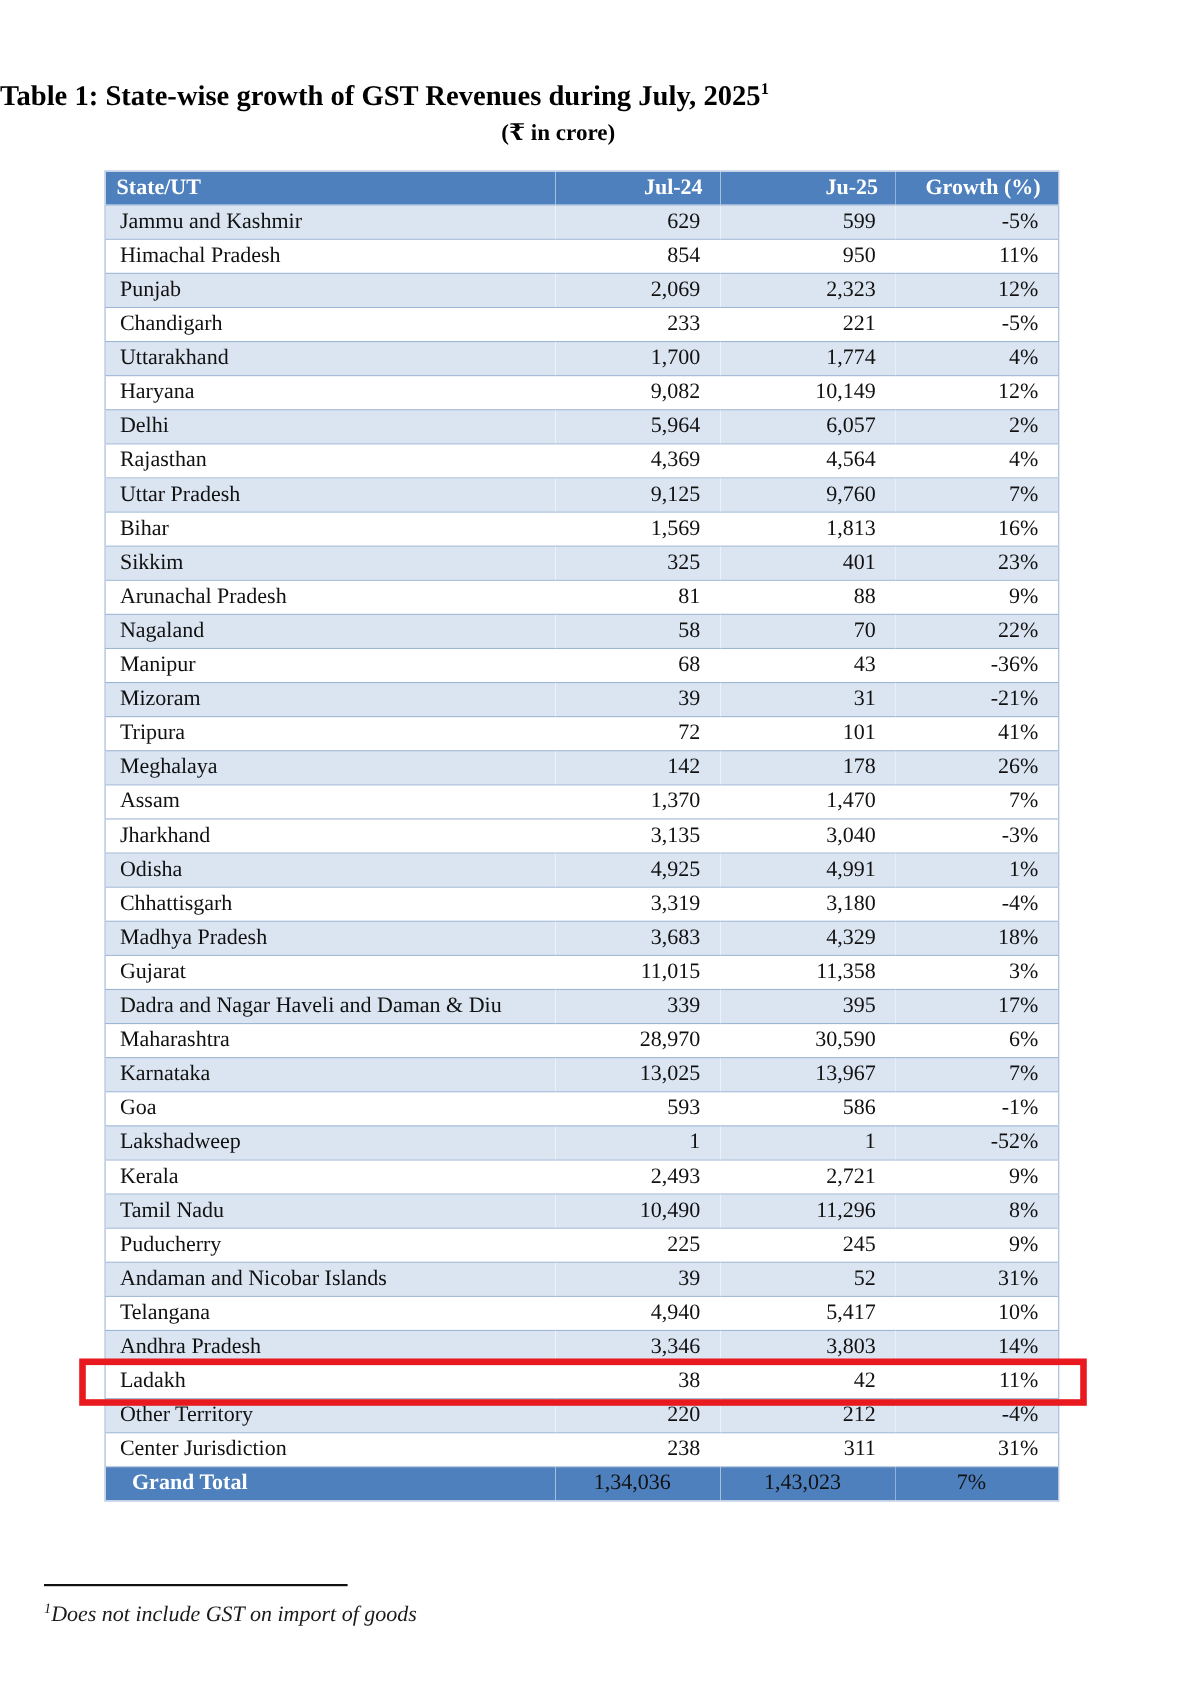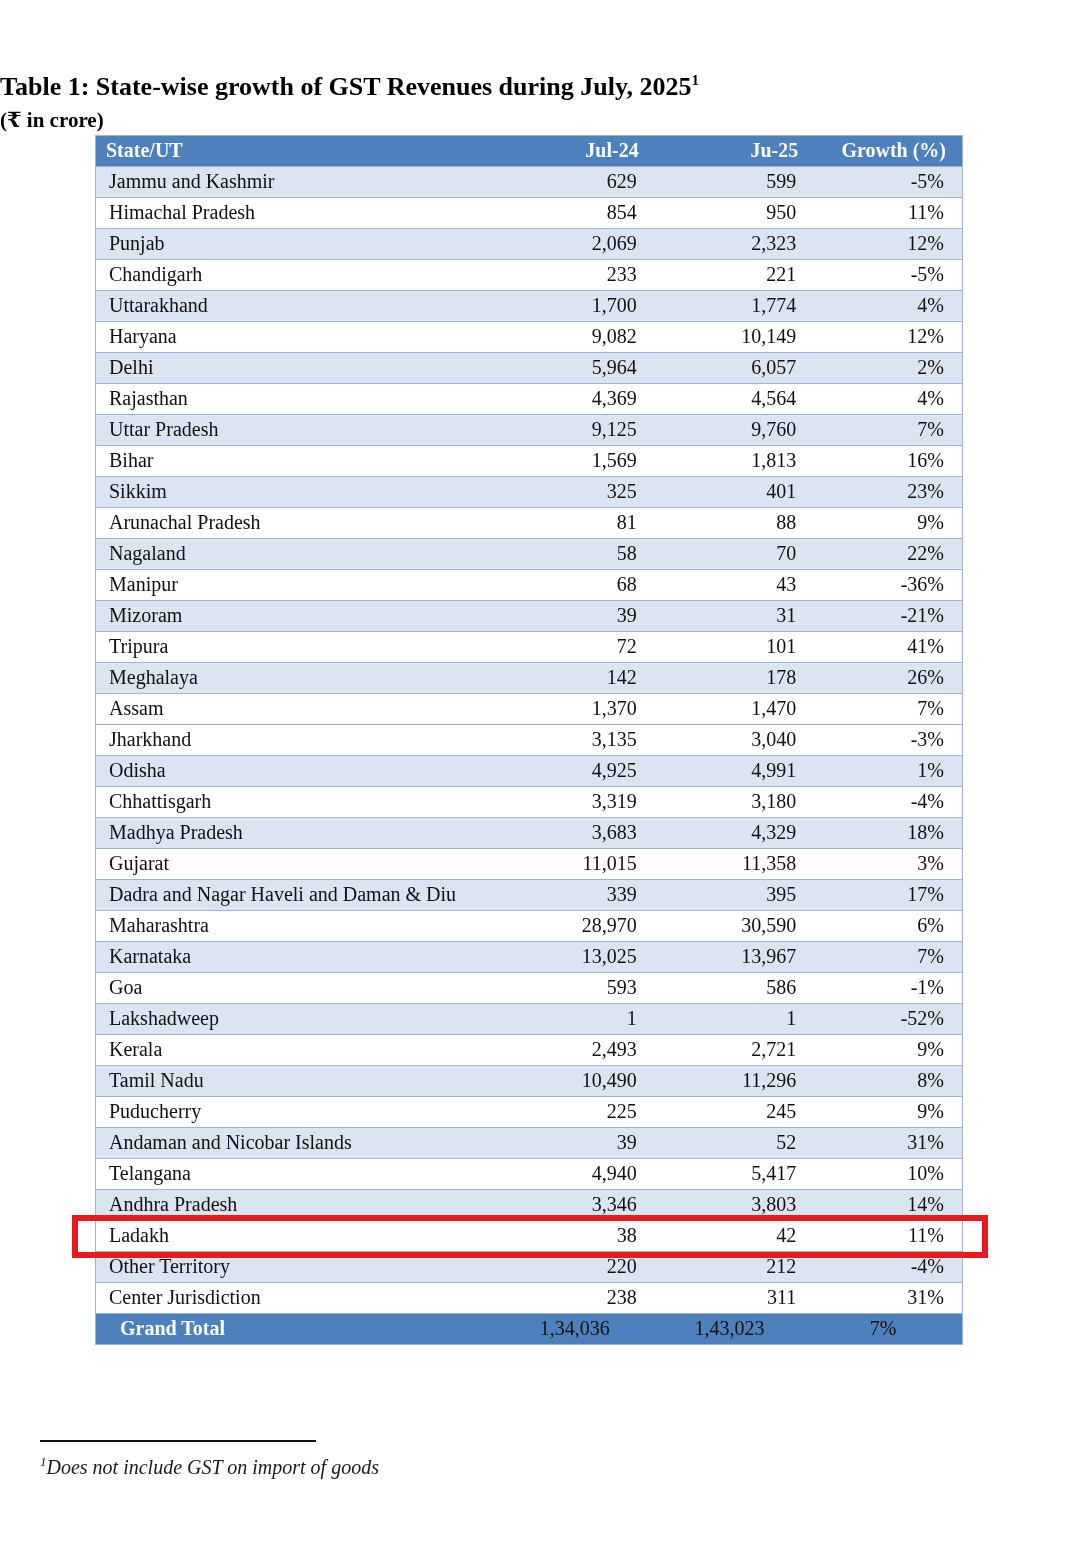--- a/index.html
+++ b/index.html
@@ -19,28 +19,28 @@
     text-align: left;
     font-size: 26px;
     font-weight: bold;
     line-height: 1.15;
     color: #000;
   }
   .title sup { font-size: 15px; vertical-align: super; }
   .unit-label {
     margin-top: 5px;
     margin-right: 65px;
-    text-align: left;
+    text-align: center;
     font-size: 21px;
     font-weight: bold;
     color: #000;
   }
   .table-wrap {
     position: relative;
-    margin: 2px 0 0 95px;
+    margin: 22px 0 0 95px;
     width: 868px;
   }
   table {
     width: 100%;
     border-collapse: collapse;
     font-size: 20px;
     border: 1px solid var(--row-border, #9db6d6);
   }
   th, td {
     height: 31px;

